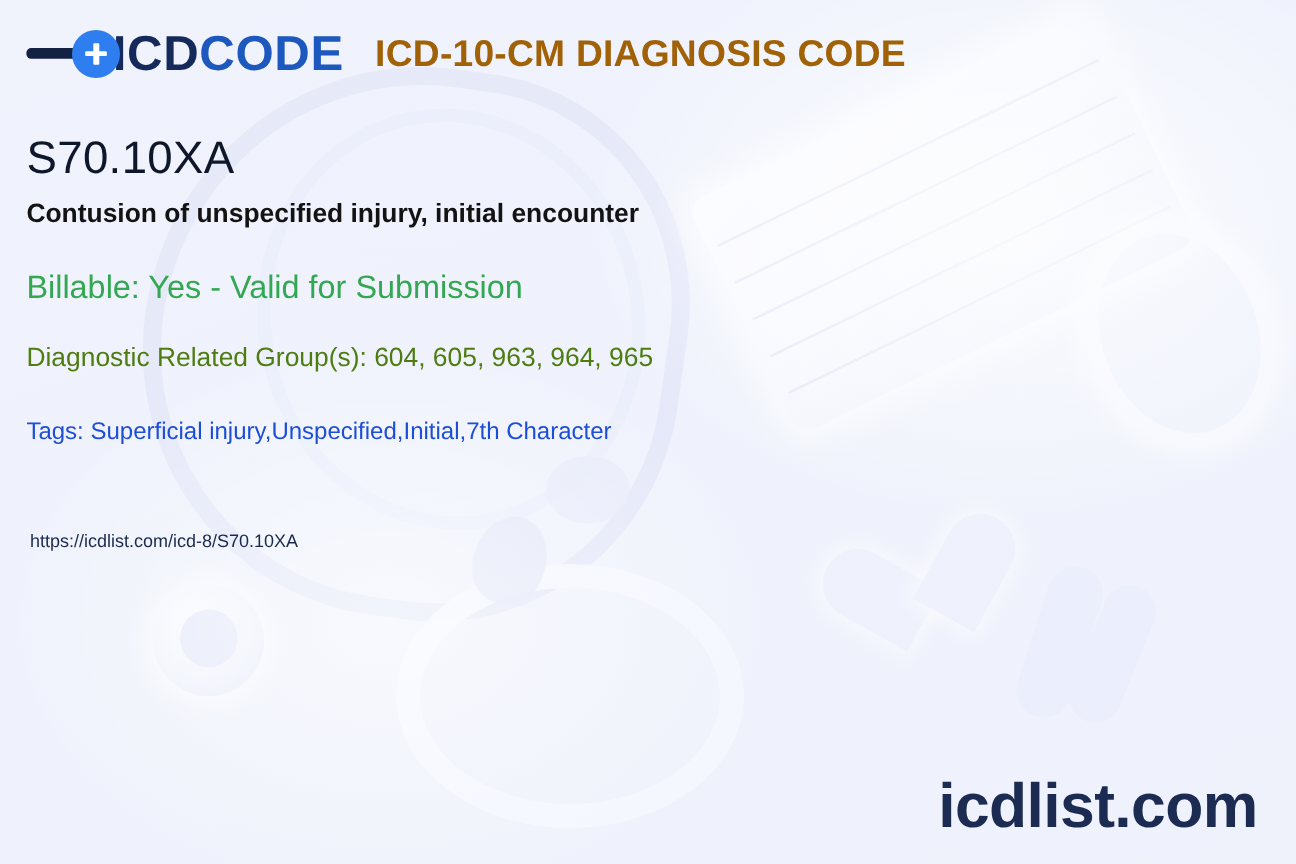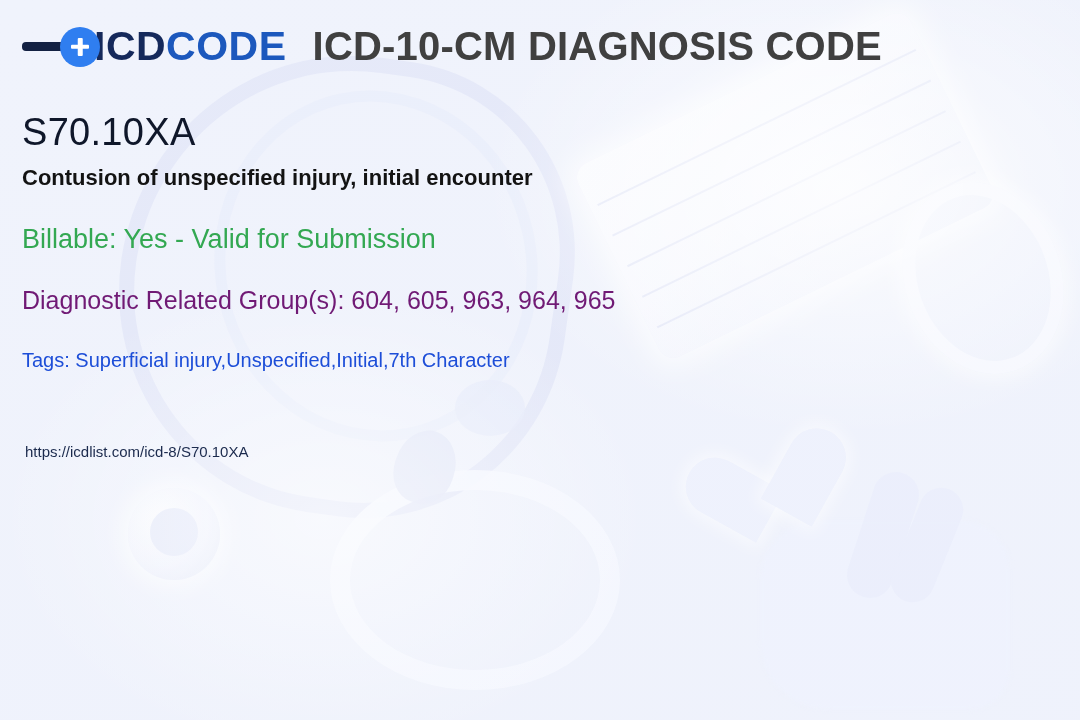--- a/index.html
+++ b/index.html
@@ -243,23 +243,23 @@
     font-size: 41px;
     font-weight: 700;
     letter-spacing: 0.5px;
     line-height: 1;
   }
   .logo-icd { color: #15295b; }
   .logo-list { color: #1c58bd; }
 
   .header-title {
     margin-left: 26px;
-    font-size: 40px;
+    font-size: 31px;
     font-weight: 700;
-    color: #404040;
+    color: #a16207;
     letter-spacing: 0.2px;
     white-space: nowrap;
   }
 
   
   .code {
     position: absolute;
     left: 22px;
     top: 112px;
     font-size: 38px;
@@ -283,23 +283,23 @@
     top: 223px;
     font-size: 27px;
     font-weight: 400;
     color: #33a852;
     line-height: 1.2;
   }
   .drg {
     position: absolute;
     left: 22px;
     top: 285px;
-    font-size: 25px;
-    font-weight: 400;
-    color: #701a75;
+    font-size: 22px;
+    font-weight: 400;
+    color: #4d7c0f;
     line-height: 1.2;
   }
   .tags {
     position: absolute;
     left: 22px;
     top: 348px;
     font-size: 20px;
     font-weight: 400;
     color: #1d4ed8;
     line-height: 1.2;
@@ -373,15 +373,16 @@
     <div class="desc">Contusion of unspecified injury, initial encounter</div>
 
     <div class="billable">Billable: Yes - Valid for Submission</div>
 
     <div class="drg">Diagnostic Related Group(s): 604, 605, 963, 964, 965</div>
 
     <div class="tags">Tags: Superficial injury,Unspecified,Initial,7th Character</div>
 
     <div class="url">https://icdlist.com/icd-8/S70.10XA</div>
 
+    <div class="brand">icdlist.com</div>
 
   </div>
 </div>
 
 </body></html>

